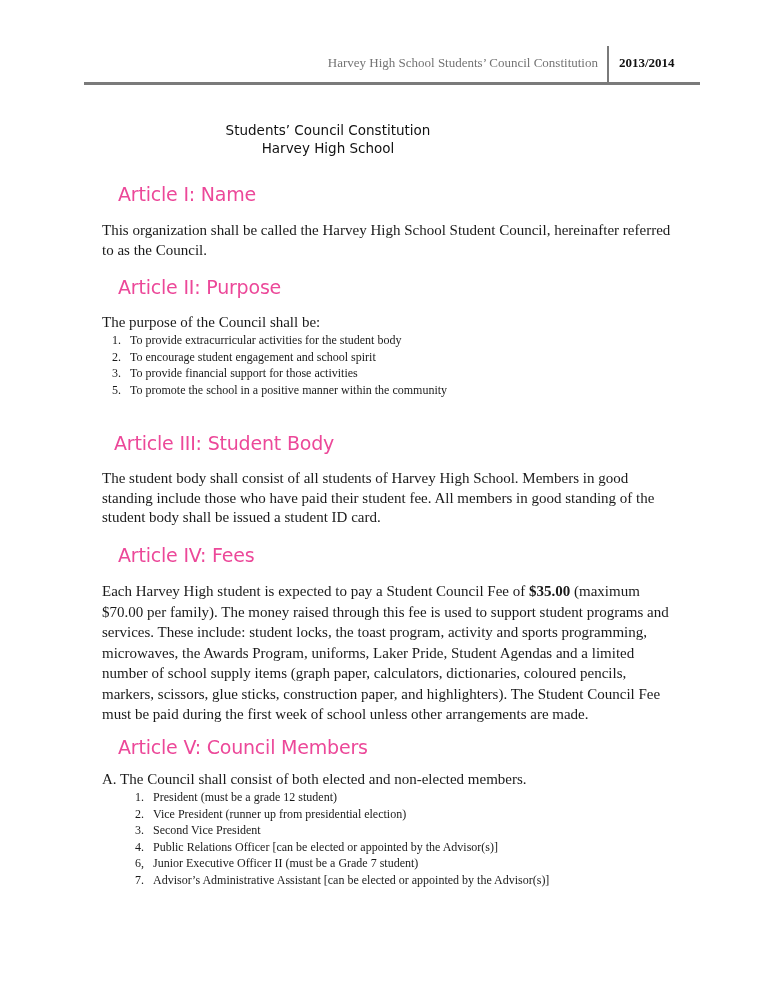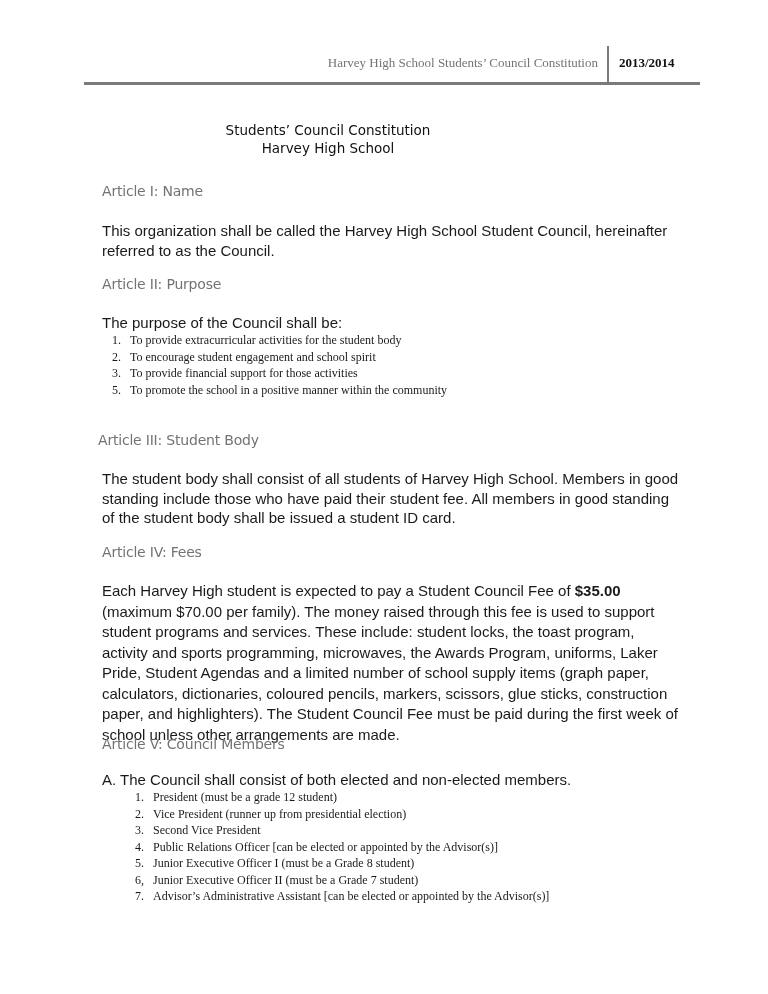--- a/index.html
+++ b/index.html
@@ -4,22 +4,22 @@
 <style>
   html, body { margin: 0; padding: 0; background: #ffffff; }
   body { width: 768px; height: 994px; position: relative; overflow: hidden; color: #1a1a1a; }
   .header { position: absolute; left: 84px; top: 40px; width: 616px; height: 45px; }
   .header-rule { position: absolute; left: 0; right: 0; bottom: 0; height: 3px; background: #7a7a7a; }
   .header-sep { position: absolute; left: 523px; top: 6px; width: 2px; bottom: 0; background: #7a7a7a; }
   .header-title { position: absolute; right: 102px; top: 15px; font-family: "Liberation Serif", serif; font-size: 13px; color: #737373; white-space: nowrap; }
   .header-year { position: absolute; left: 535px; top: 15px; font-family: "Liberation Serif", serif; font-size: 13px; font-weight: bold; color: #111; white-space: nowrap; text-align: center; }
 
   .doc-title { position: absolute; left: 0; width: 656px; text-align: center; font-family: "DejaVu Sans", sans-serif; font-size: 13.5px; color: #111; }
-  .h { position: absolute; font-family: "DejaVu Sans", sans-serif; font-size: 14px; color: #737373; white-space: nowrap; letter-spacing: -0.2px; }
-  .p { position: absolute; left: 102px; width: 580px; font-family: Liberation Sans, sans-serif; font-size: 15px; line-height: 19.5px; color: #1a1a1a; }
+  .h { position: absolute; font-family: "DejaVu Sans", sans-serif; font-size: 19px; color: #ec4899; white-space: nowrap; letter-spacing: -0.2px; margin-left: 16px; }
+  .p { position: absolute; left: 102px; width: 580px; font-family: Liberation Serif, serif; font-size: 15px; line-height: 19.5px; color: #1a1a1a; }
   .list { position: absolute; margin: 0; padding: 0; list-style: none; font-family: "Liberation Serif", serif; font-size: 12px; line-height: 16.5px; color: #1a1a1a; }
   .list li { white-space: nowrap; }
   .list .num { display: inline-block; width: 18px; }
   b { font-weight: bold; }
 </style>
 </head>
 <body>
 
 <div class="header">
   <span class="header-title">Harvey High School Students’ Council Constitution</span>
@@ -49,16 +49,15 @@
 <div class="h" style="left:102px; top:544px;">Article IV: Fees</div>
 <div class="p" style="top:581px; line-height:20.5px;"><span>Each Harvey High student is expected to pay a Student Council Fee of </span><b>$35.00</b><span> (maximum $70.00 per family).  The money raised through this fee is used to support student programs and services. These include: student locks, the toast program, activity and sports programming, microwaves, the Awards Program, uniforms, Laker Pride, Student Agendas and a limited number of school supply items (graph paper, calculators, dictionaries, coloured pencils, markers, scissors, glue sticks, construction paper, and highlighters). The Student Council Fee must be paid during the first week of school unless other arrangements are made.</span></div>
 
 <div class="h" style="left:102px; top:736px;">Article V: Council Members</div>
 <div class="p" style="top:770px;">A. The Council shall consist of both elected and non-elected members.</div>
 <ul class="list" style="left:135px; top:789px;">
   <li><span class="num">1.</span><span>President (must be a grade 12 student)</span></li>
   <li><span class="num">2.</span><span>Vice President (runner up from presidential election)</span></li>
   <li><span class="num">3.</span><span>Second Vice President</span></li>
   <li><span class="num">4.</span><span>Public Relations Officer [can be elected or appointed by the Advisor(s)]</span></li>
-  <li><span class="num">5.</span><span>Junior Executive Officer I (must be a Grade 8 student)</span></li>
   <li><span class="num">6,</span><span>Junior Executive Officer II (must be a Grade 7 student)</span></li>
   <li><span class="num">7.</span><span>Advisor’s Administrative Assistant [can be elected or appointed by the Advisor(s)]</span></li>
 </ul>
 
 </body></html>

